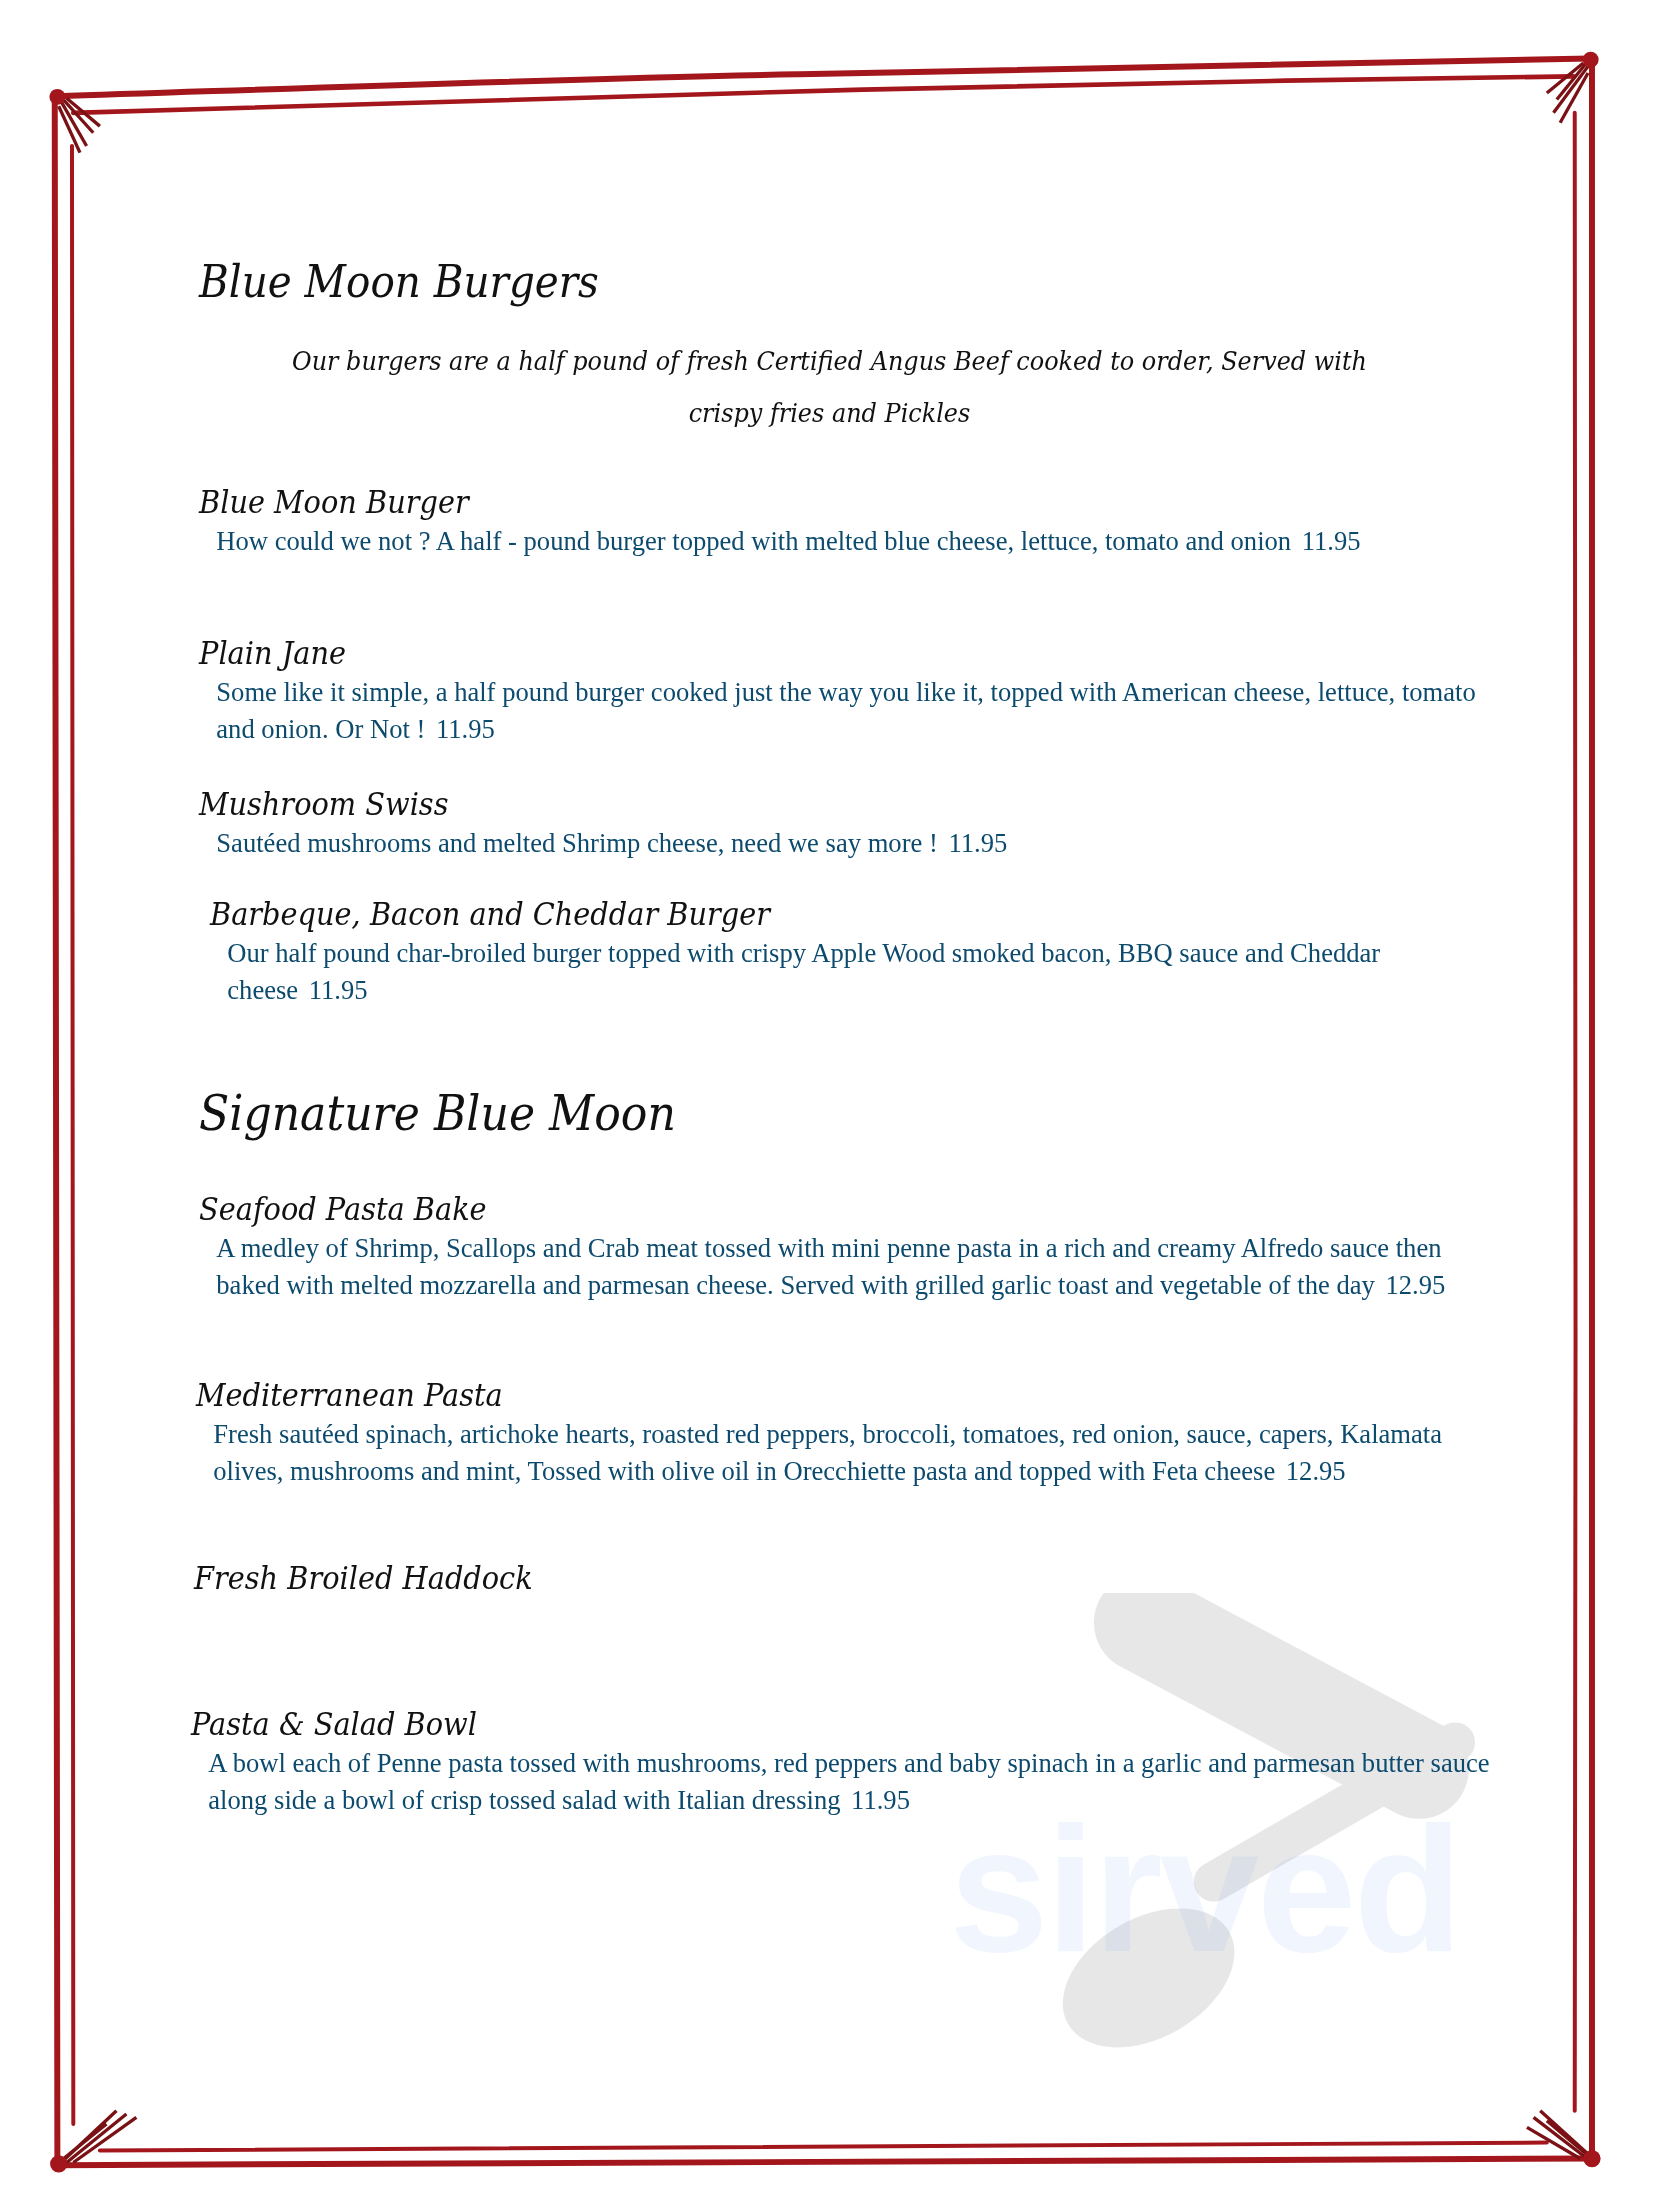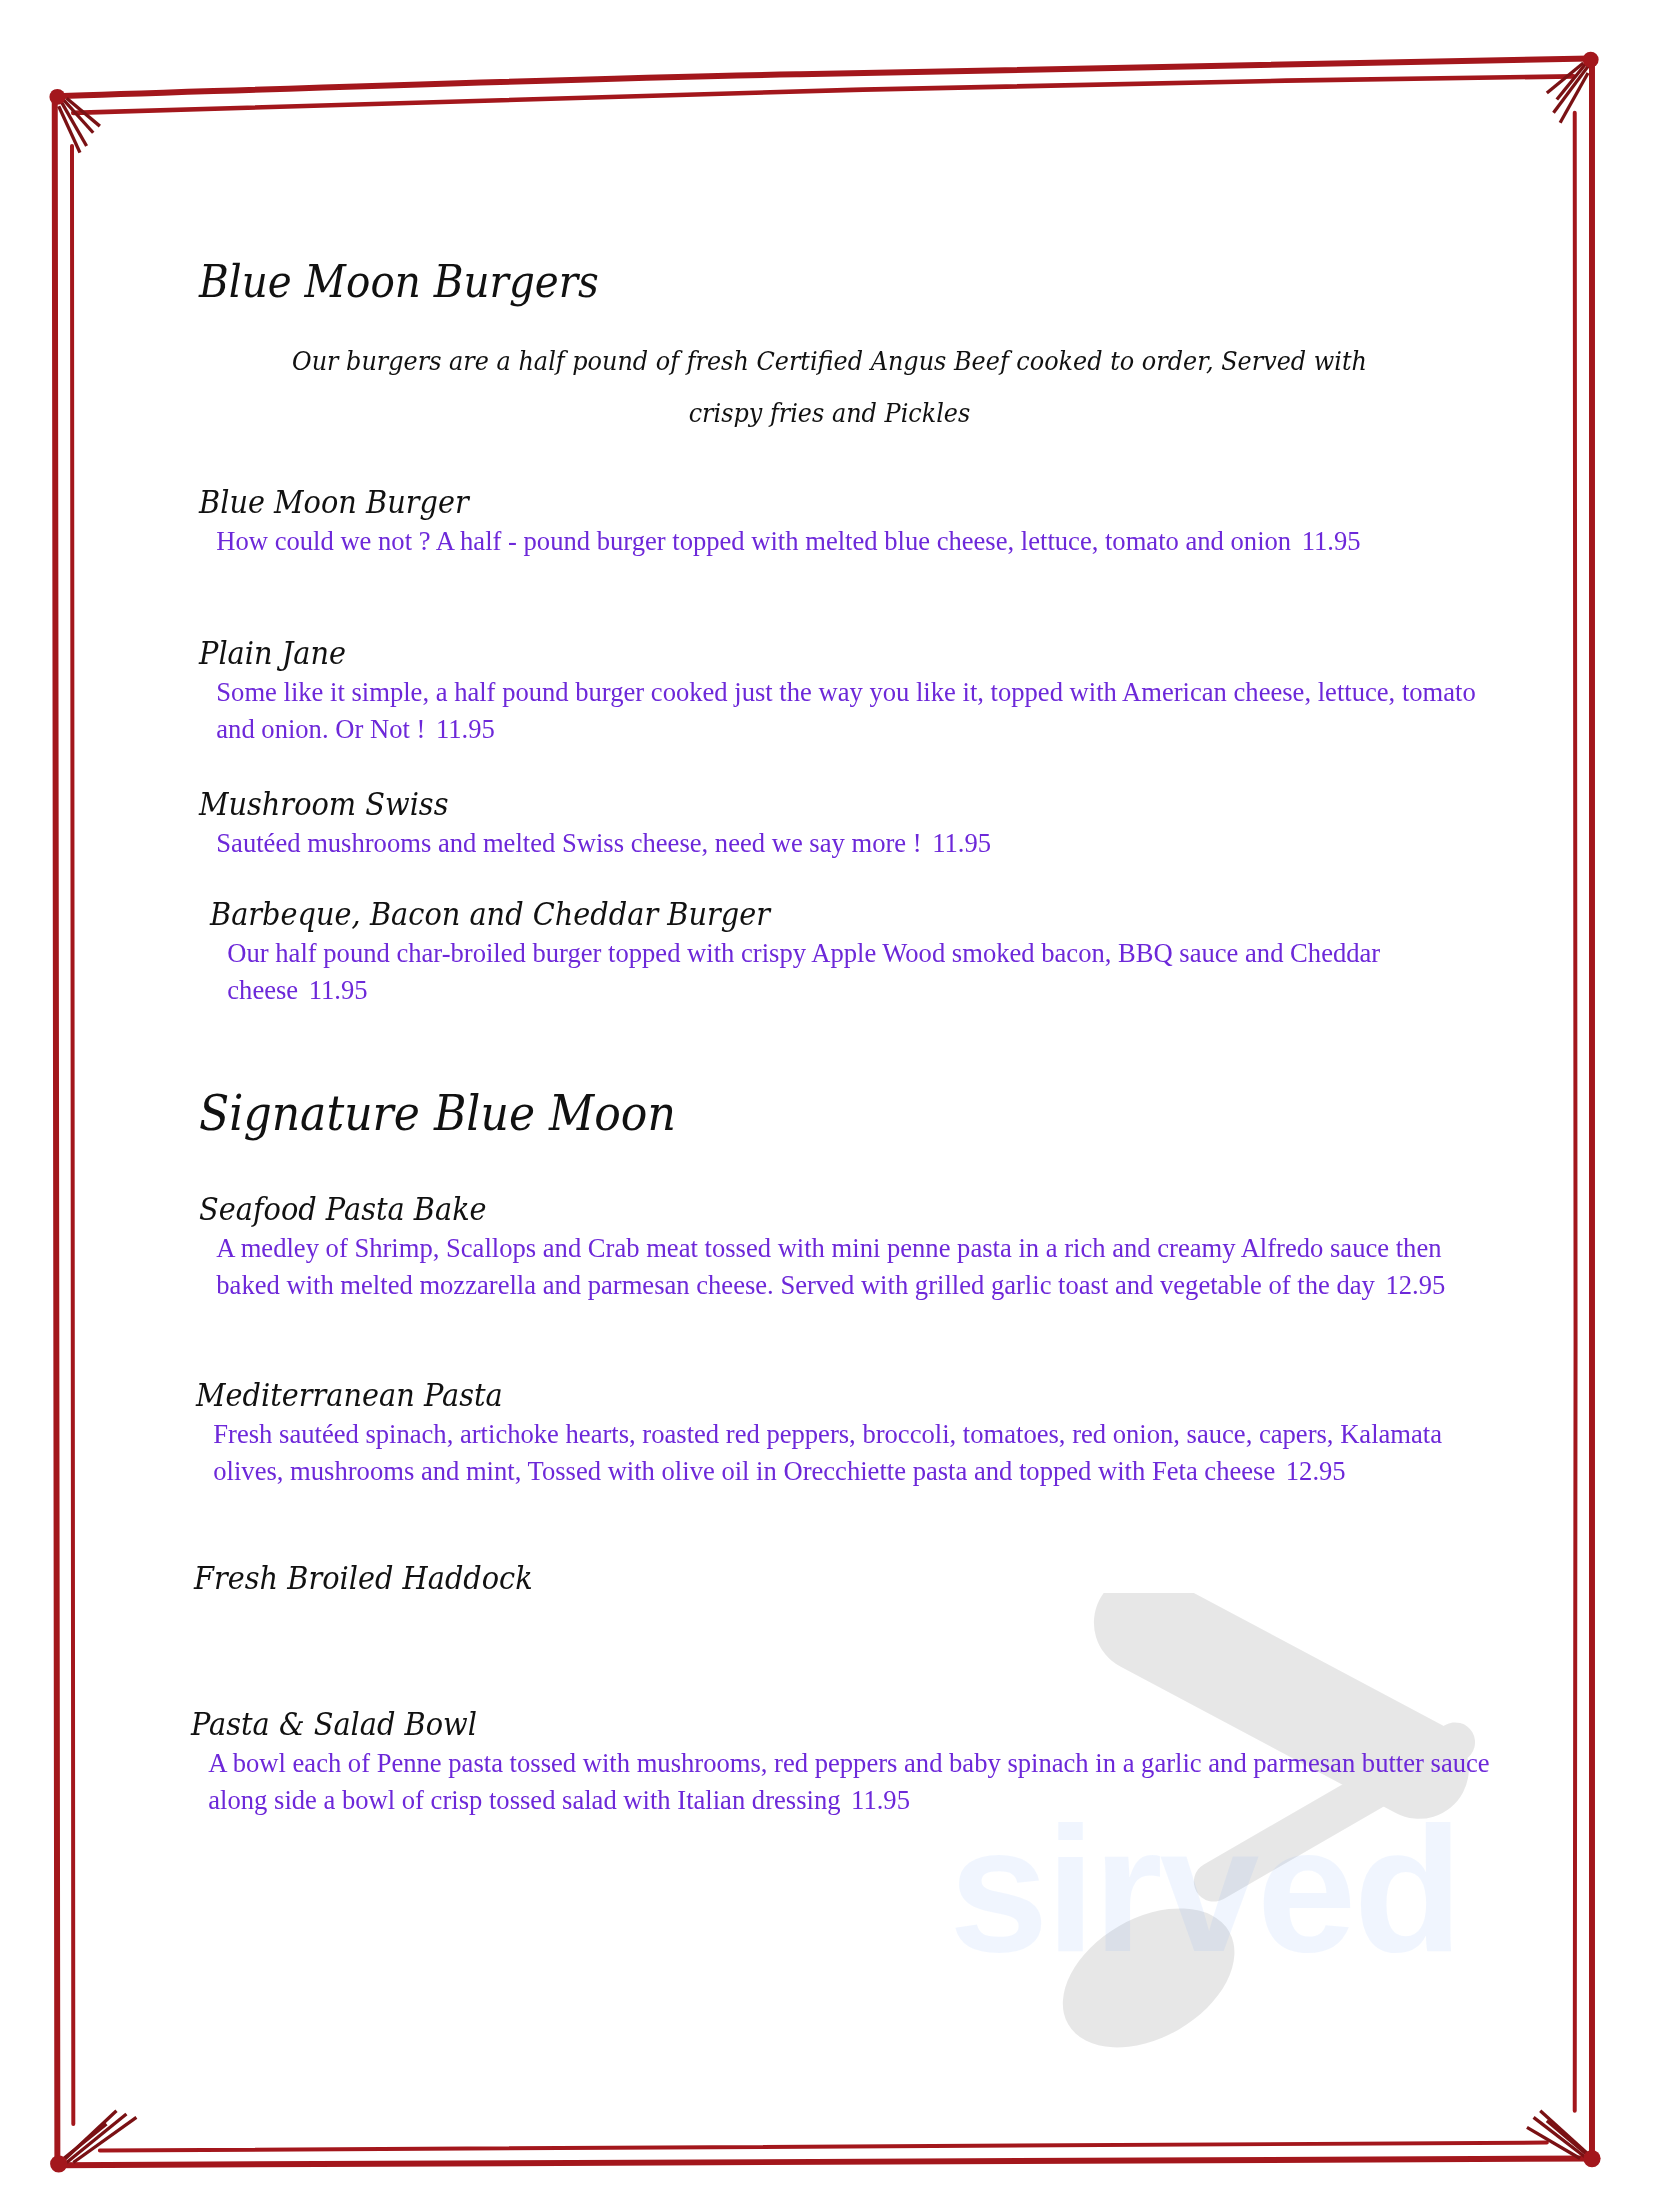--- a/index.html
+++ b/index.html
@@ -4,21 +4,21 @@
 <style>
   html, body { margin: 0; padding: 0; background: #ffffff; }
   body { width: 1660px; height: 2205px; position: relative; overflow: hidden; font-family: "Liberation Serif", serif; color: #111; }
   .border-svg { position: absolute; left: 0; top: 0; width: 1660px; height: 2205px; }
   .watermark { position: absolute; left: 956px; top: 1593px; width: 664px; height: 584px; opacity: 0.09; }
   .wm-text { position: absolute; left: 949px; top: 1786px; font-family: "Liberation Sans", sans-serif; font-size: 179px; font-weight: bold; color: #3b82f6; opacity: 0.07; letter-spacing: -2.7px; }
   .section-title { position: absolute; font-family: "DejaVu Serif", serif; font-style: italic; font-size: 44px; color: #111; white-space: nowrap; transform: scaleX(0.92); transform-origin: left center; }
   .subtitle { position: absolute; left: 199px; width: 1261px; text-align: center; font-family: "DejaVu Serif", serif; font-style: italic; font-size: 26.6px; line-height: 52px; transform: scaleX(0.9); transform-origin: center top; }
   .item { position: absolute; width: 1301px; }
   .item-name { font-family: "DejaVu Serif", serif; font-style: italic; font-size: 32px; line-height: 42px; white-space: nowrap; transform: scaleX(0.9); transform-origin: left center; }
-  .item-desc { margin-left: 17.3px; font-family: "Liberation Serif", serif; font-size: 26.6px; line-height: 37px; color: #6d28d9; }
+  .item-desc { margin-left: 17.3px; font-family: "Liberation Serif", serif; font-size: 26.6px; line-height: 37px; color: #0c4a6e; }
   .item-price { margin-left: 10.6px; }
 </style>
 </head>
 <body>
 
 <svg class="border-svg" viewBox="0 0 2500 3322" xmlns="http://www.w3.org/2000/svg">
   <g fill="none" stroke="#a3171c" stroke-linecap="round">
 
     <path d="M85 145 C 400 135, 800 120, 1200 112 S 2000 95, 2395 88" stroke-width="9"></path>
     <path d="M110 170 C 500 160, 900 145, 1300 135 S 2000 120, 2370 115" stroke-width="7"></path>
@@ -74,21 +74,21 @@
   <div class="item-desc"><span>How could we not ? A half - pound burger topped with melted blue cheese, lettuce, tomato and onion</span><span class="item-price">11.95</span></div>
 </div>
 
 <div class="item" style="left:199px; top:632px;">
   <div class="item-name">Plain Jane</div>
   <div class="item-desc"><span>Some like it simple, a half pound burger cooked just the way you like it, topped with American cheese, lettuce, tomato and onion. Or Not !</span><span class="item-price">11.95</span></div>
 </div>
 
 <div class="item" style="left:199px; top:783px;">
   <div class="item-name">Mushroom Swiss</div>
-  <div class="item-desc"><span>Sautéed mushrooms and melted Swiss cheese, need we say more !</span><span class="item-price">11.95</span></div>
+  <div class="item-desc"><span>Sautéed mushrooms and melted Shrimp cheese, need we say more !</span><span class="item-price">11.95</span></div>
 </div>
 
 <div class="item" style="left:210px; top:893px;">
   <div class="item-name">Barbeque, Bacon and Cheddar Burger</div>
   <div class="item-desc"><span>Our half pound char-broiled burger topped with crispy Apple Wood smoked bacon, BBQ sauce and Cheddar cheese</span><span class="item-price">11.95</span></div>
 </div>
 
 <div class="section-title" style="left:199px; top:1085px; font-size:48px;">Signature Blue Moon</div>
 
 <div class="item" style="left:199px; top:1188px;">

